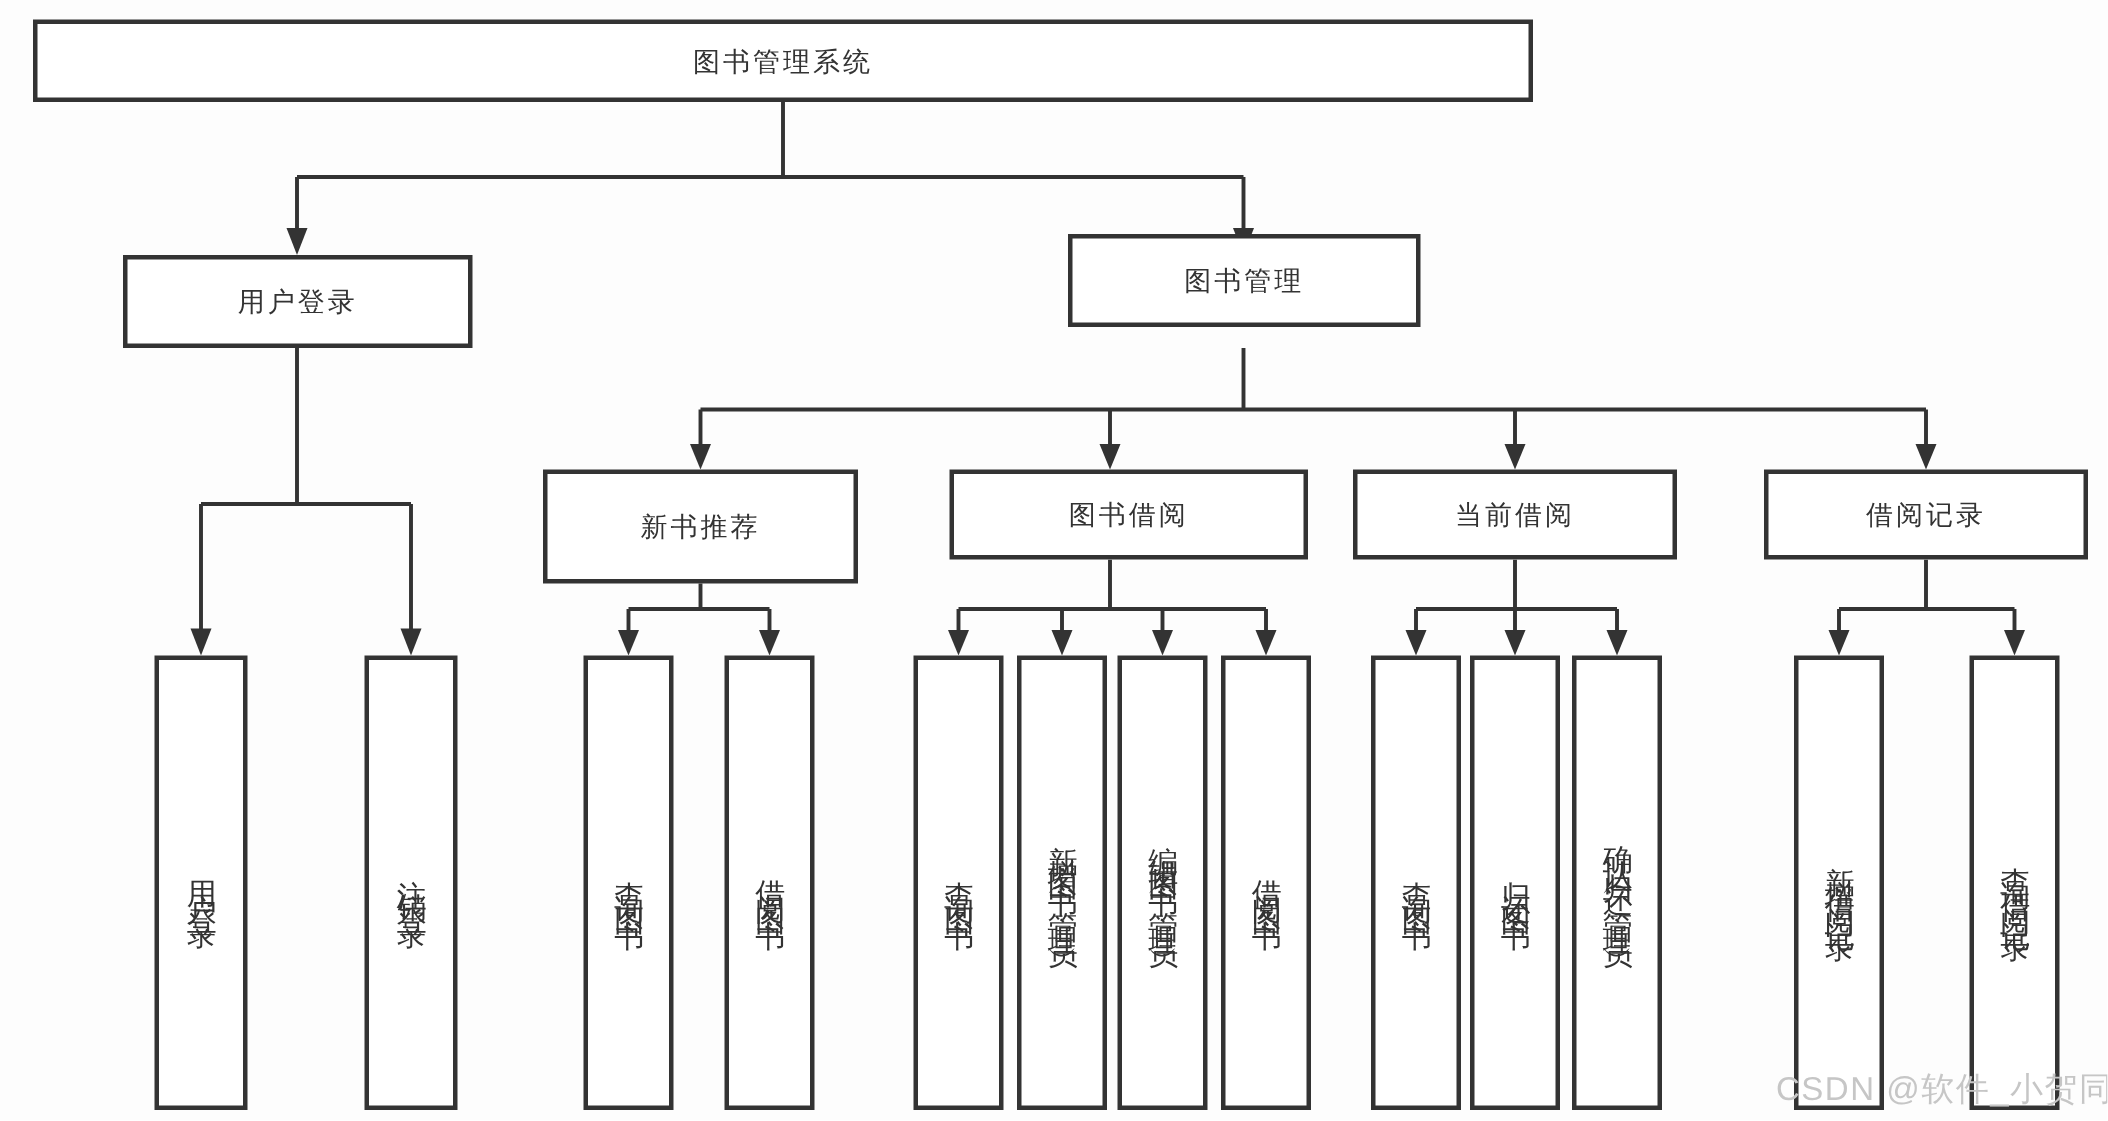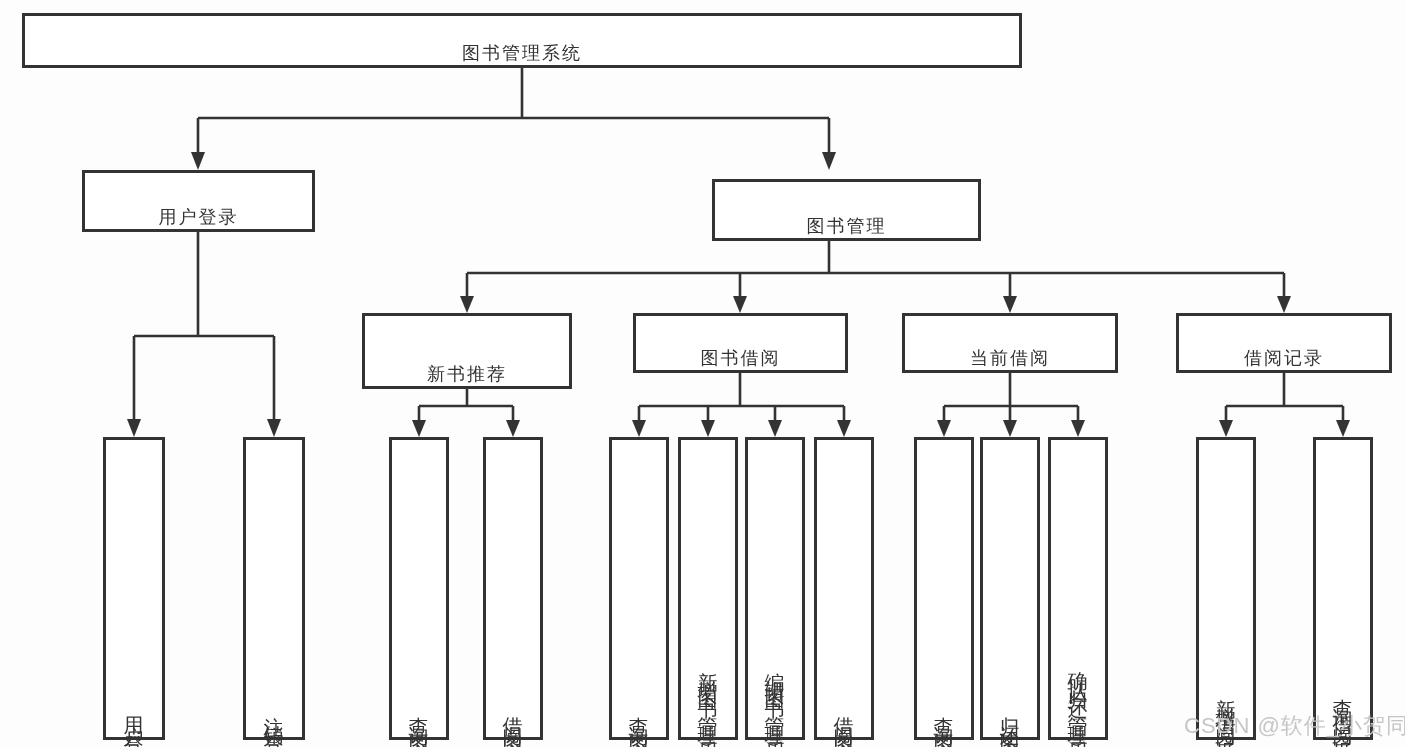--- a/index.html
+++ b/index.html
@@ -9,21 +9,21 @@
     font-family:"Liberation Sans",sans-serif;
     color:#333;
   }
   .wires{position:absolute;left:0;top:0;width:1405px;height:747px;}
   .wires path{stroke:var(--line,#333);stroke-width:2.6;fill:none;}
   .wires polygon{fill:var(--line,#333);stroke:none;}
   .box{
     position:absolute;box-sizing:border-box;
     background:var(--box-fill,#fff);
     border:3px solid var(--box-border,#333);
-    display:flex;align-items:flex-end;justify-content:center;
+    display:flex;align-items:center;justify-content:center;
   }
   .box.h{font-size:18px;letter-spacing:2px;white-space:nowrap;}
   .vtext{
     writing-mode:vertical-rl;text-orientation:mixed;
     font-size:20px;line-height:1;letter-spacing:9px;
   }
   .watermark{
     position:absolute;left:1184px;top:711px;
     font-size:22px;letter-spacing:1px;white-space:nowrap;
     color:var(--watermark,#c6c6c6);
@@ -70,28 +70,28 @@
     <polygon points="1343,437 1336,420 1350,420"></polygon>
   </svg>
 
   <div class="box h" style="left:22px;top:13px;width:1000px;height:55px">
     <span>图书管理系统</span>
   </div>
 
   <div class="box h" style="left:82px;top:170px;width:233px;height:62px">
     <span>用户登录</span>
   </div>
-  <div class="box h" style="left:712px;top:179px;width:269px;height:62px">
+  <div class="box h" style="left:712px;top:156px;width:235px;height:62px">
     <span>图书管理</span>
   </div>
 
   <div class="box h" style="left:362px;top:313px;width:210px;height:76px">
     <span>新书推荐</span>
   </div>
-  <div class="box h" style="left:633px;top:313px;width:215px;height:60px">
+  <div class="box h" style="left:633px;top:313px;width:239px;height:60px">
     <span>图书借阅</span>
   </div>
   <div class="box h" style="left:1176px;top:313px;width:216px;height:60px">
     <span>借阅记录</span>
   </div>
   <div class="box h" style="left:902px;top:313px;width:216px;height:60px">
     <span>当前借阅</span>
   </div>
 
   <div class="box" style="left:103px;top:437px;width:62px;height:303px">

